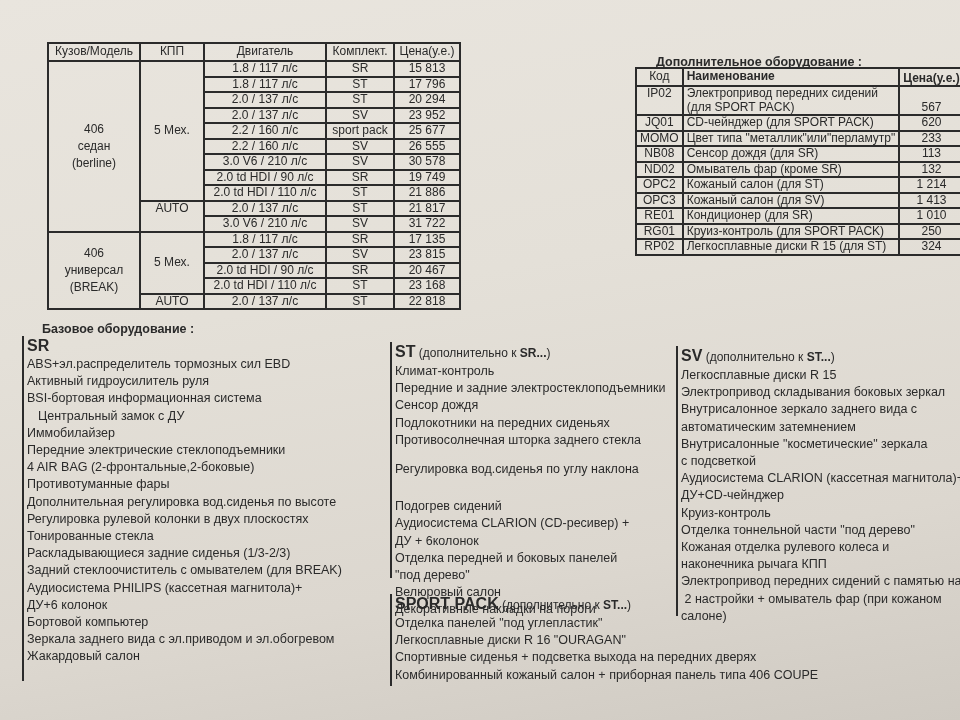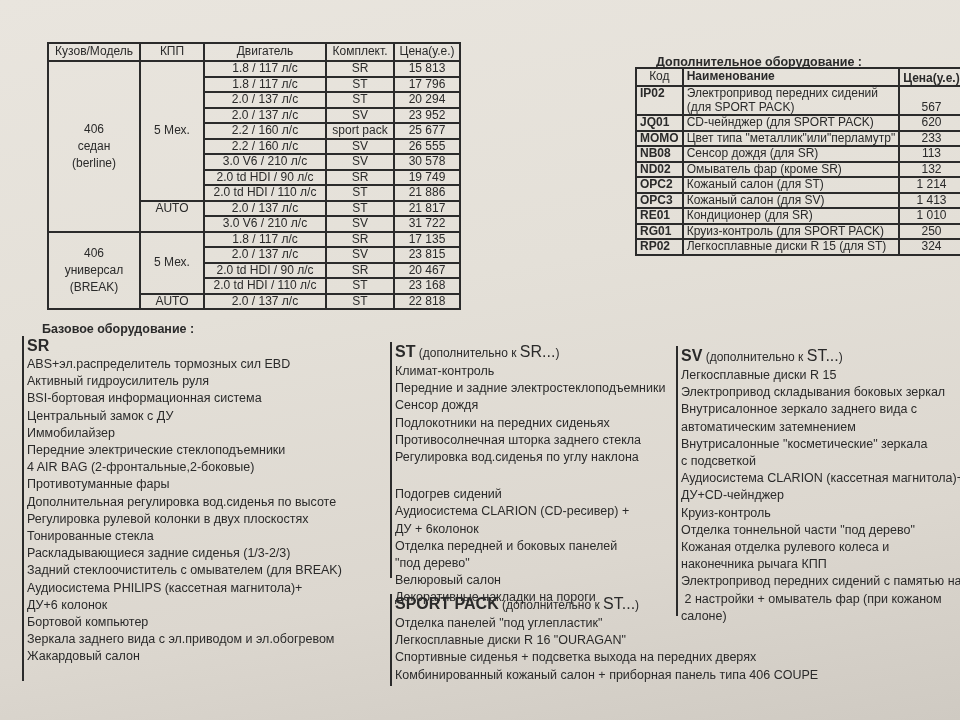--- a/index.html
+++ b/index.html
@@ -13,28 +13,28 @@
   #main-table td{height:13px;text-align:center;}
   #main-table .c-model{width:84px;}
   #main-table .c-gear{width:56px;}
   #main-table .c-eng{width:114px;}
   #main-table .c-kit{width:60px;}
   #main-table .c-price{width:58px;}
   .opt-title{position:absolute;left:640px;top:55px;font-weight:bold;font-size:12.5px;margin-left:16px;}
   #opt-table{left:591px;top:67px;font-size:12px;line-height:13.5px;margin-left:44px;}
   #opt-table th{height:16px;text-align:left;}
   #opt-table td{vertical-align:top;}
-  #opt-table .o-code{width:80px;text-align:left;font-weight:bold;}
+  #opt-table .o-code{width:80px;text-align:center;font-weight:normal;}
   #opt-table .o-name{width:200px;text-align:left;}
   #opt-table .o-price{width:66px;text-align:center;vertical-align:bottom;}
   .base-title{position:absolute;left:42px;top:322px;font-weight:bold;font-size:12.5px;}
   .col{position:absolute;border-left:2px solid #2b2b2b;padding-left:3px;font-size:12.5px;line-height:17.2px;}
   .col .head{font-weight:bold;font-size:16px;line-height:20px;}
   .col .head .sub{font-weight:normal;font-size:12px;}
-  .col .head .subb{font-weight:normal;font-size:16px;}
+  .col .head .subb{font-weight:bold;font-size:12px;}
   #col-sr{left:22px;top:336px;height:345px;}
   #col-st{left:390px;top:342px;height:236px;}
   #col-sv{left:676px;top:346px;height:270px;}
   #col-sp{left:390px;top:594px;height:92px;}
 </style>
 </head>
 <body>
 
 <table id="main-table">
   <thead>
@@ -228,21 +228,21 @@
     </tbody>
 </table>
 
 <div class="base-title">Базовое оборудование :</div>
 
 <div class="col" id="col-sr">
     <div class="head"><span>SR</span></div>
     <div style="white-space: pre;">ABS+эл.распределитель тормозных сил EBD</div>
     <div style="white-space: pre;">Активный гидроусилитель руля</div>
     <div style="white-space: pre;">BSI-бортовая информационная система</div>
-    <div style="white-space: pre;">Центральный замок с ДУ</div>
+    <div style="white-space: pre; margin-left: 11px;">Центральный замок с ДУ</div>
     <div style="white-space: pre;">Иммобилайзер</div>
     <div style="white-space: pre;">Передние электрические стеклоподъемники</div>
     <div style="white-space: pre;">4 AIR BAG (2-фронтальные,2-боковые)</div>
     <div style="white-space: pre;">Противотуманные фары</div>
     <div style="white-space: pre;">Дополнительная регулировка вод.сиденья по высоте</div>
     <div style="white-space: pre;">Регулировка рулевой колонки в двух плоскостях</div>
     <div style="white-space: pre;">Тонированные стекла</div>
     <div style="white-space: pre;">Раскладывающиеся задние сиденья (1/3-2/3)</div>
     <div style="white-space: pre;">Задний стеклоочиститель с омывателем (для BREAK)</div>
     <div style="white-space: pre;">Аудиосистема PHILIPS (кассетная магнитола)+</div>
@@ -251,21 +251,21 @@
     <div style="white-space: pre;">Зеркала заднего вида с эл.приводом и эл.обогревом</div>
     <div style="white-space: pre;">Жакардовый салон</div>
   </div>
 <div class="col" id="col-st">
     <div class="head"><span>ST</span><span class="sub"> (дополнительно к </span><span class="subb">SR...</span><span class="sub">)</span></div>
     <div style="white-space: pre;">Климат-контроль</div>
     <div style="white-space: pre;">Передние и задние электростеклоподъемники</div>
     <div style="white-space: pre;">Сенсор дождя</div>
     <div style="white-space: pre;">Подлокотники на передних сиденьях</div>
     <div style="white-space: pre;">Противосолнечная шторка заднего стекла</div>
-    <div style="white-space: pre;">Регулировка вод.сиденья по углу наклона</div>
+    <div style="white-space: pre; margin-top: 12px;">Регулировка вод.сиденья по углу наклона</div>
     <div style="white-space: pre; margin-top: 20px;">Подогрев сидений</div>
     <div style="white-space: pre;">Аудиосистема CLARION (CD-ресивер) +</div>
     <div style="white-space: pre;">ДУ + 6колонок</div>
     <div style="white-space: pre;">Отделка передней и боковых панелей</div>
     <div style="white-space: pre;">"под дерево"</div>
     <div style="white-space: pre;">Велюровый салон</div>
     <div style="white-space: pre;">Декоративные накладки на пороги</div>
   </div>
 <div class="col" id="col-sv">
     <div class="head"><span>SV</span><span class="sub"> (дополнительно к </span><span class="subb">ST...</span><span class="sub">)</span></div>

